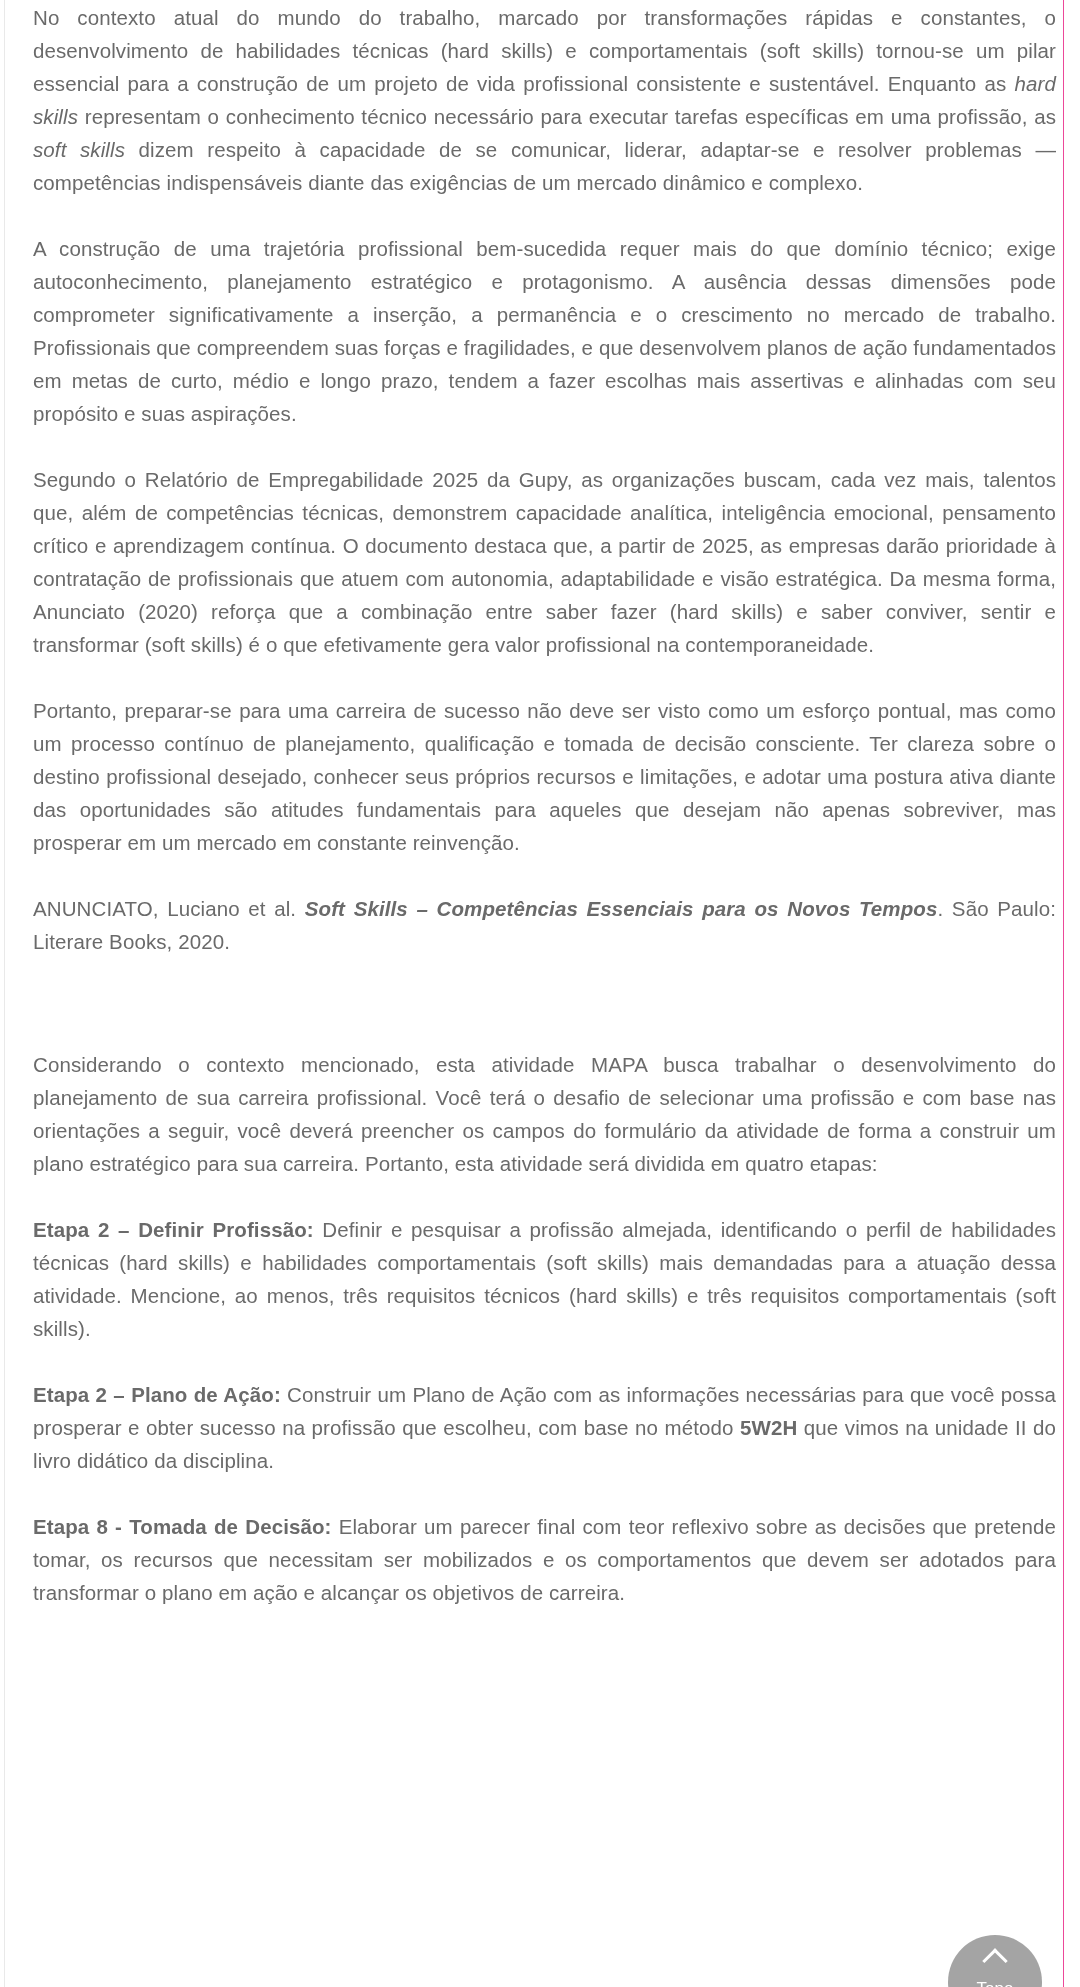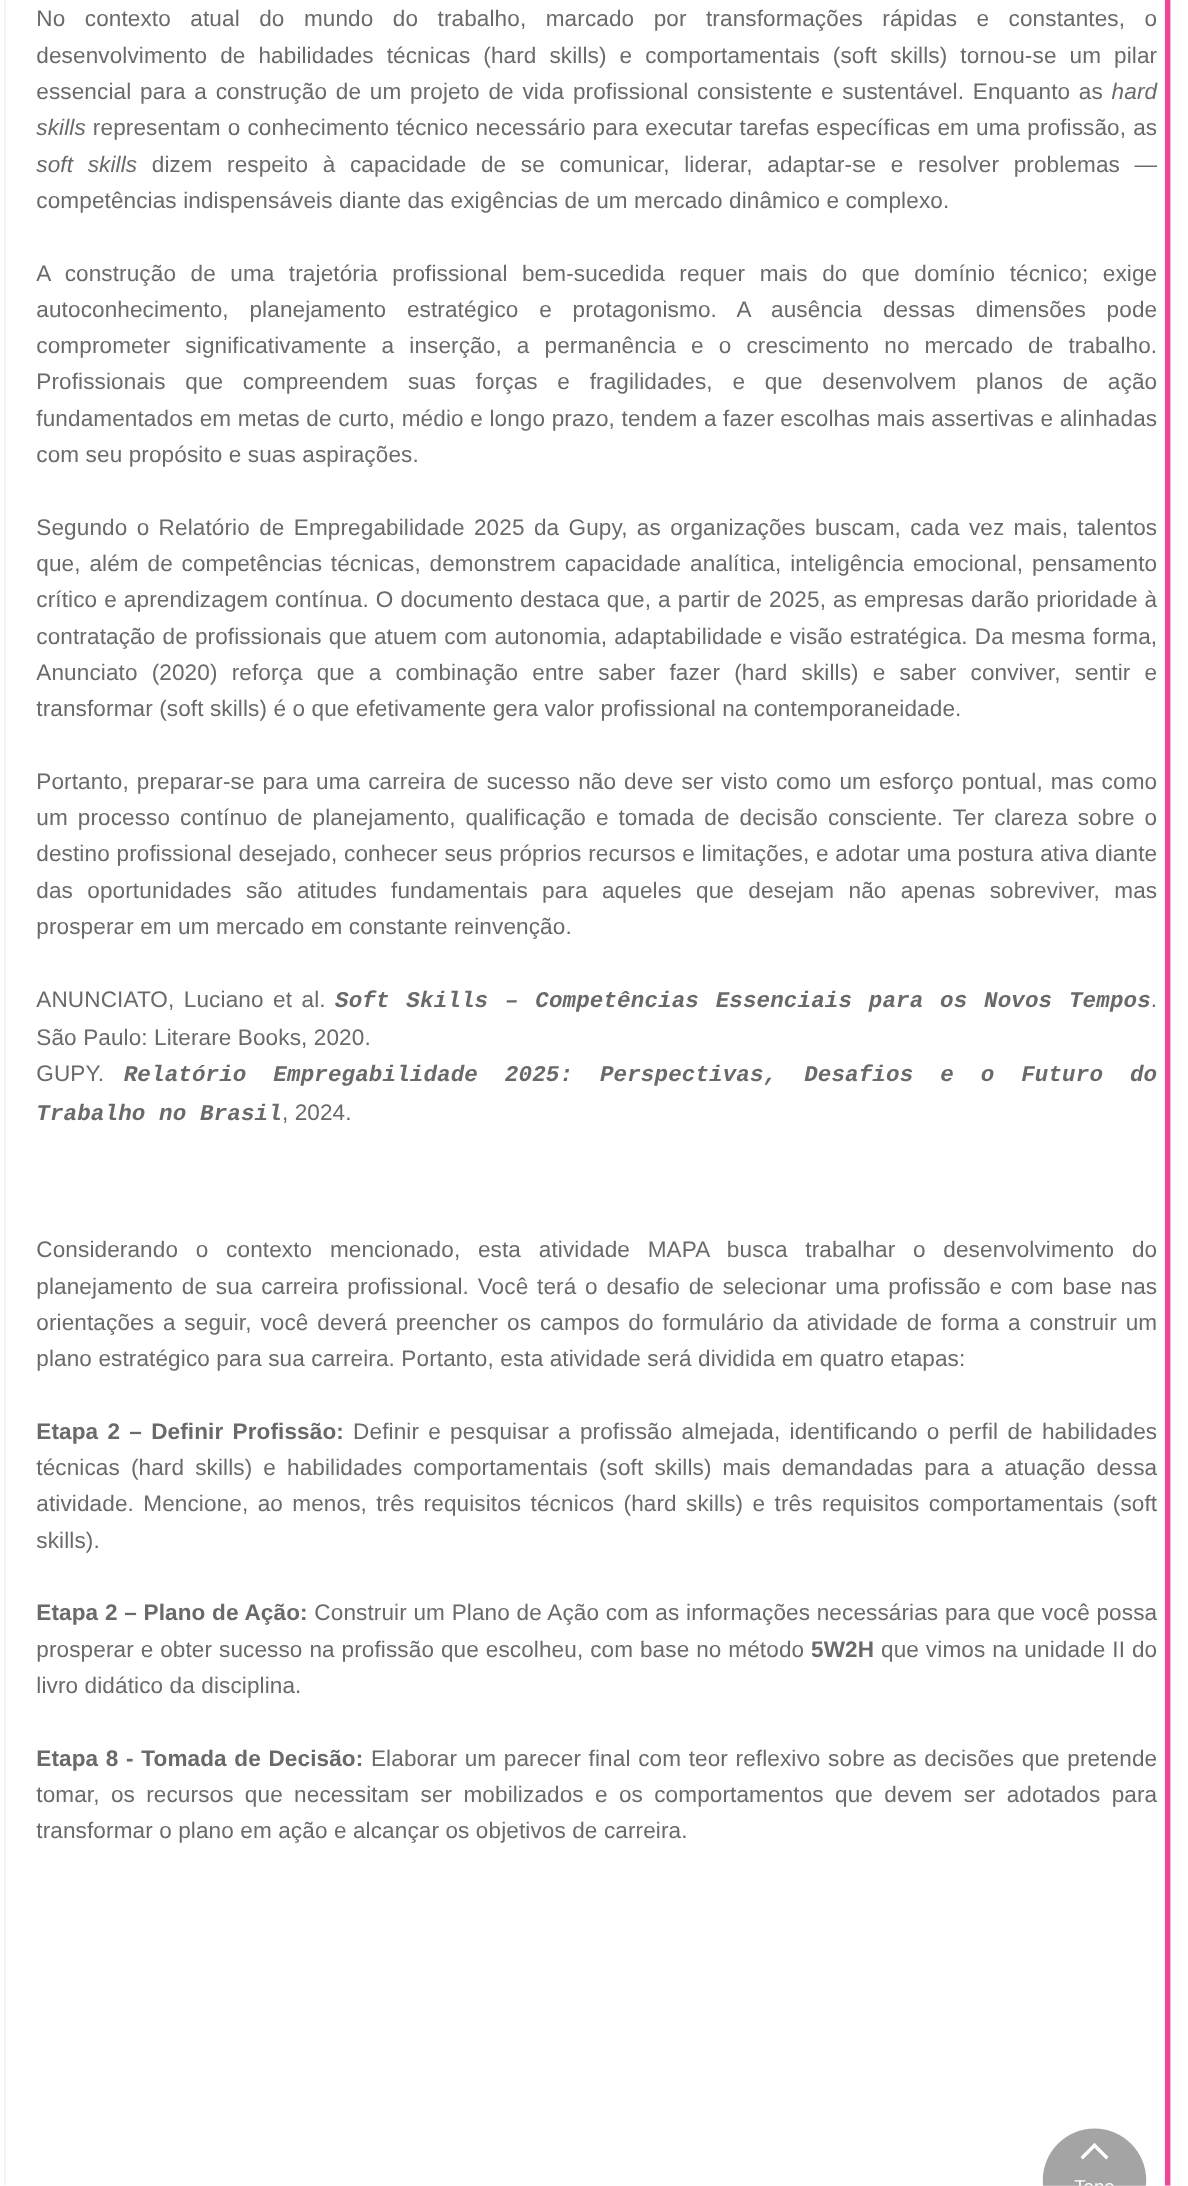--- a/index.html
+++ b/index.html
@@ -11,36 +11,36 @@
     background: #ffffff;
     font-family: "Liberation Sans", "DejaVu Sans", sans-serif;
   }
   .page {
     position: relative;
     box-sizing: border-box;
     margin-left: 4px;
     margin-right: 16px;
     min-height: 1987px;
     border-left: 1px solid #e9e9e9;
-    border-right: 5px solid #ec4899;
+    border-right: 1px solid #ec4899;
     padding: 1px 7px 0 28px;
   }
   .para, .ref {
     margin: 0;
     font-size: 20.5px;
     line-height: 33px;
     color: #6a6a6a;
     text-align: justify;
     letter-spacing: 0.1px;
   }
   .para { margin-bottom: 33px; }
   .refs-block { margin-bottom: 90px; }
   .seg-i  { font-style: italic; }
   .seg-b  { font-weight: bold; }
-  .seg-bi { font-weight: bold; font-style: italic; font-family: Liberation Mono, monospace; }
+  .seg-bi { font-weight: bold; font-style: italic; }
   .back-to-top {
     position: absolute;
     left: 943px;
     top: 1935px;
     width: 94px;
     height: 94px;
     border-radius: 50%;
     border: none;
     background: rgba(90, 90, 90, 0.55);
     color: #ffffff;
@@ -75,21 +75,20 @@
   <p class="para"><span>No contexto atual do mundo do trabalho, marcado por transformações rápidas e constantes, o desenvolvimento de habilidades técnicas (hard skills) e comportamentais (soft skills) tornou-se um pilar essencial para a construção de um projeto de vida profissional consistente e sustentável. Enquanto as </span><span class="seg-i">hard skills</span><span> representam o conhecimento técnico necessário para executar tarefas específicas em uma profissão, as </span><span class="seg-i">soft skills</span><span> dizem respeito à capacidade de se comunicar, liderar, adaptar-se e resolver problemas — competências indispensáveis diante das exigências de um mercado dinâmico e complexo.</span></p>
 
   <p class="para"><span>A construção de uma trajetória profissional bem-sucedida requer mais do que domínio técnico; exige autoconhecimento, planejamento estratégico e protagonismo. A ausência dessas dimensões pode comprometer significativamente a inserção, a permanência e o crescimento no mercado de trabalho. Profissionais que compreendem suas forças e fragilidades, e que desenvolvem planos de ação fundamentados em metas de curto, médio e longo prazo, tendem a fazer escolhas mais assertivas e alinhadas com seu propósito e suas aspirações.</span></p>
 
   <p class="para"><span>Segundo o Relatório de Empregabilidade 2025 da Gupy, as organizações buscam, cada vez mais, talentos que, além de competências técnicas, demonstrem capacidade analítica, inteligência emocional, pensamento crítico e aprendizagem contínua. O documento destaca que, a partir de 2025, as empresas darão prioridade à contratação de profissionais que atuem com autonomia, adaptabilidade e visão estratégica. Da mesma forma, Anunciato (2020) reforça que a combinação entre saber fazer (hard skills) e saber conviver, sentir e transformar (soft skills) é o que efetivamente gera valor profissional na contemporaneidade.</span></p>
 
   <p class="para"><span>Portanto, preparar-se para uma carreira de sucesso não deve ser visto como um esforço pontual, mas como um processo contínuo de planejamento, qualificação e tomada de decisão consciente. Ter clareza sobre o destino profissional desejado, conhecer seus próprios recursos e limitações, e adotar uma postura ativa diante das oportunidades são atitudes fundamentais para aqueles que desejam não apenas sobreviver, mas prosperar em um mercado em constante reinvenção.</span></p>
 
   <div class="refs-block">
     <p class="ref"><span>ANUNCIATO, Luciano et al. </span><span class="seg-bi">Soft Skills – Competências Essenciais para os Novos Tempos</span><span>. São Paulo: Literare Books, 2020.</span></p>
-    <p class="ref"><span>GUPY. </span><span class="seg-bi">Relatório Empregabilidade 2025: Perspectivas, Desafios e o Futuro do Trabalho no Brasil</span><span>, 2024.</span></p>
   </div>
 
   <p class="para"><span>Considerando o contexto mencionado, esta atividade MAPA busca trabalhar o desenvolvimento do planejamento de sua carreira profissional. Você terá o desafio de selecionar uma profissão e com base nas orientações a seguir, você deverá preencher os campos do formulário da atividade de forma a construir um plano estratégico para sua carreira. Portanto, esta atividade será dividida em quatro etapas:</span></p>
 
   <p class="para"><span class="seg-b">Etapa 2 – Definir Profissão:</span><span> Definir e pesquisar a profissão almejada, identificando o perfil de habilidades técnicas (hard skills) e habilidades comportamentais (soft skills) mais demandadas para a atuação dessa atividade. Mencione, ao menos, três requisitos técnicos (hard skills) e três requisitos comportamentais (soft skills).</span></p>
 
 
   <p class="para"><span class="seg-b">Etapa 2 – Plano de Ação:</span><span> Construir um Plano de Ação com as informações necessárias para que você possa prosperar e obter sucesso na profissão que escolheu, com base no método </span><span class="seg-b">5W2H</span><span> que vimos na unidade II do livro didático da disciplina.</span></p>
 
   <p class="para"><span class="seg-b">Etapa 8 - Tomada de Decisão:</span><span> Elaborar um parecer final com teor reflexivo sobre as decisões que pretende tomar, os recursos que necessitam ser mobilizados e os comportamentos que devem ser adotados para transformar o plano em ação e alcançar os objetivos de carreira.</span></p>

